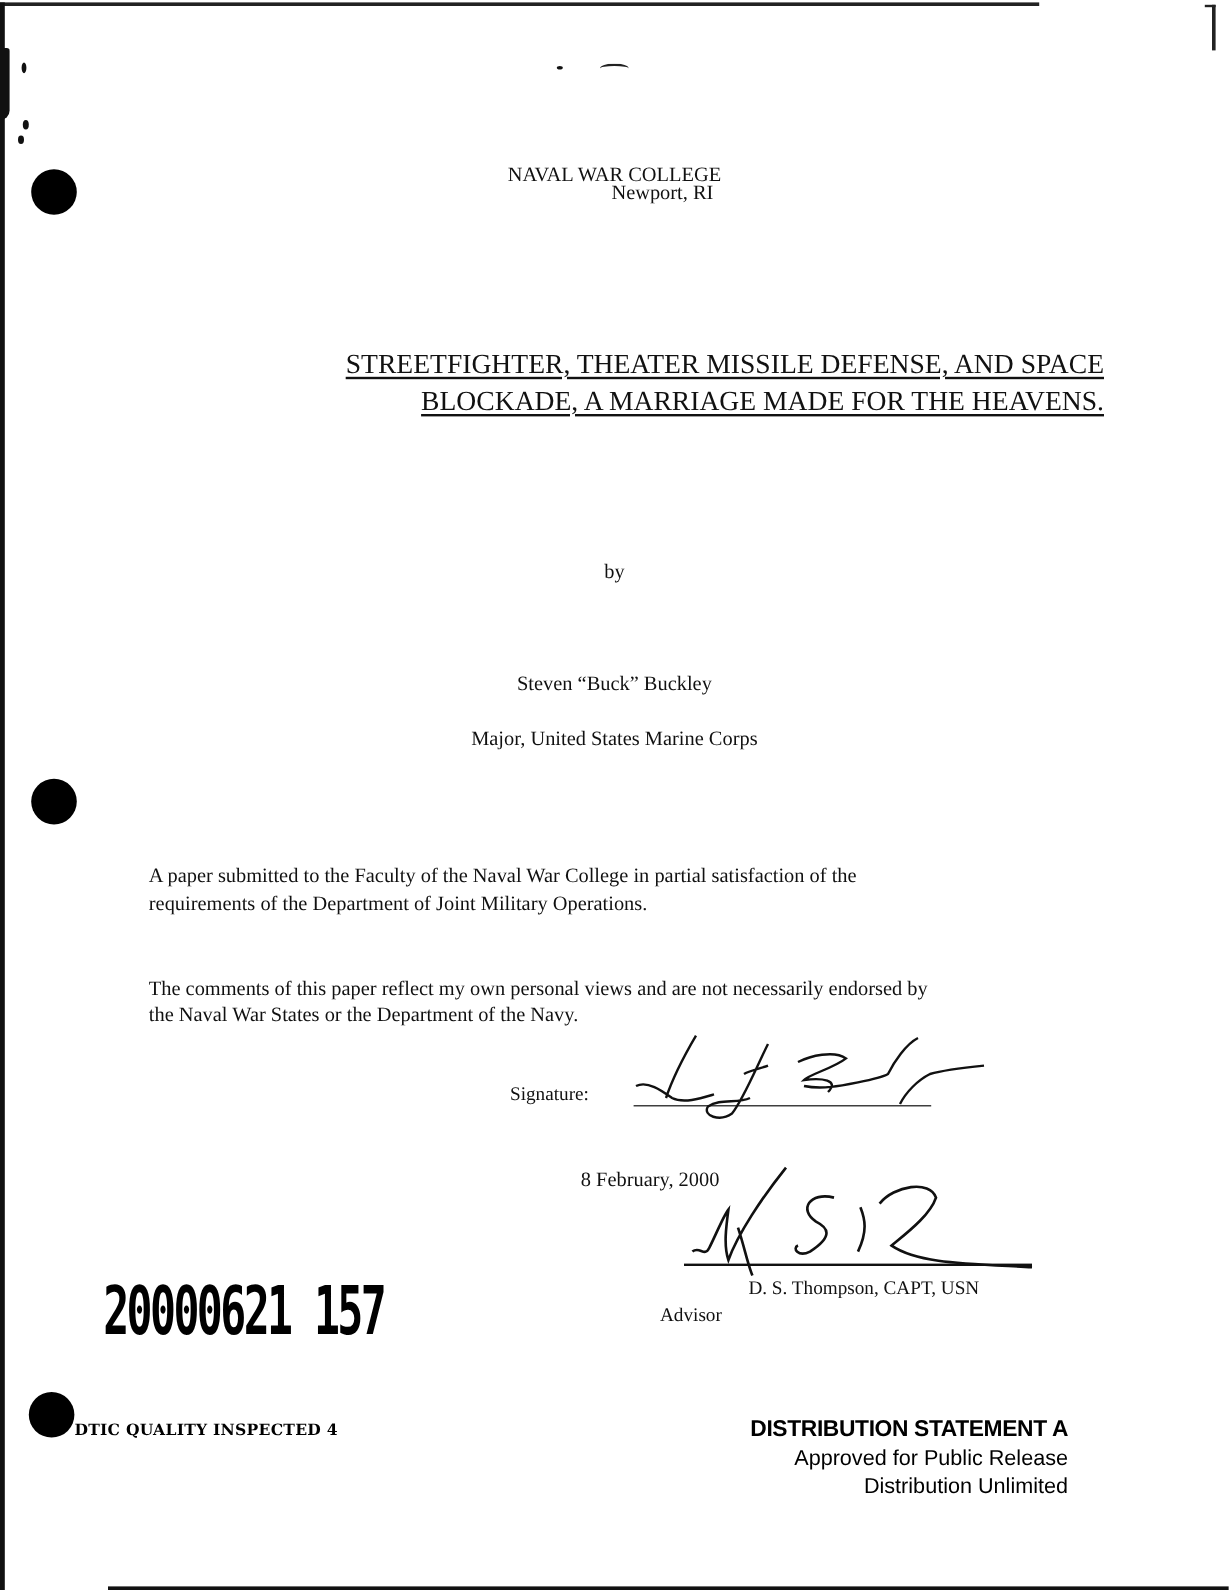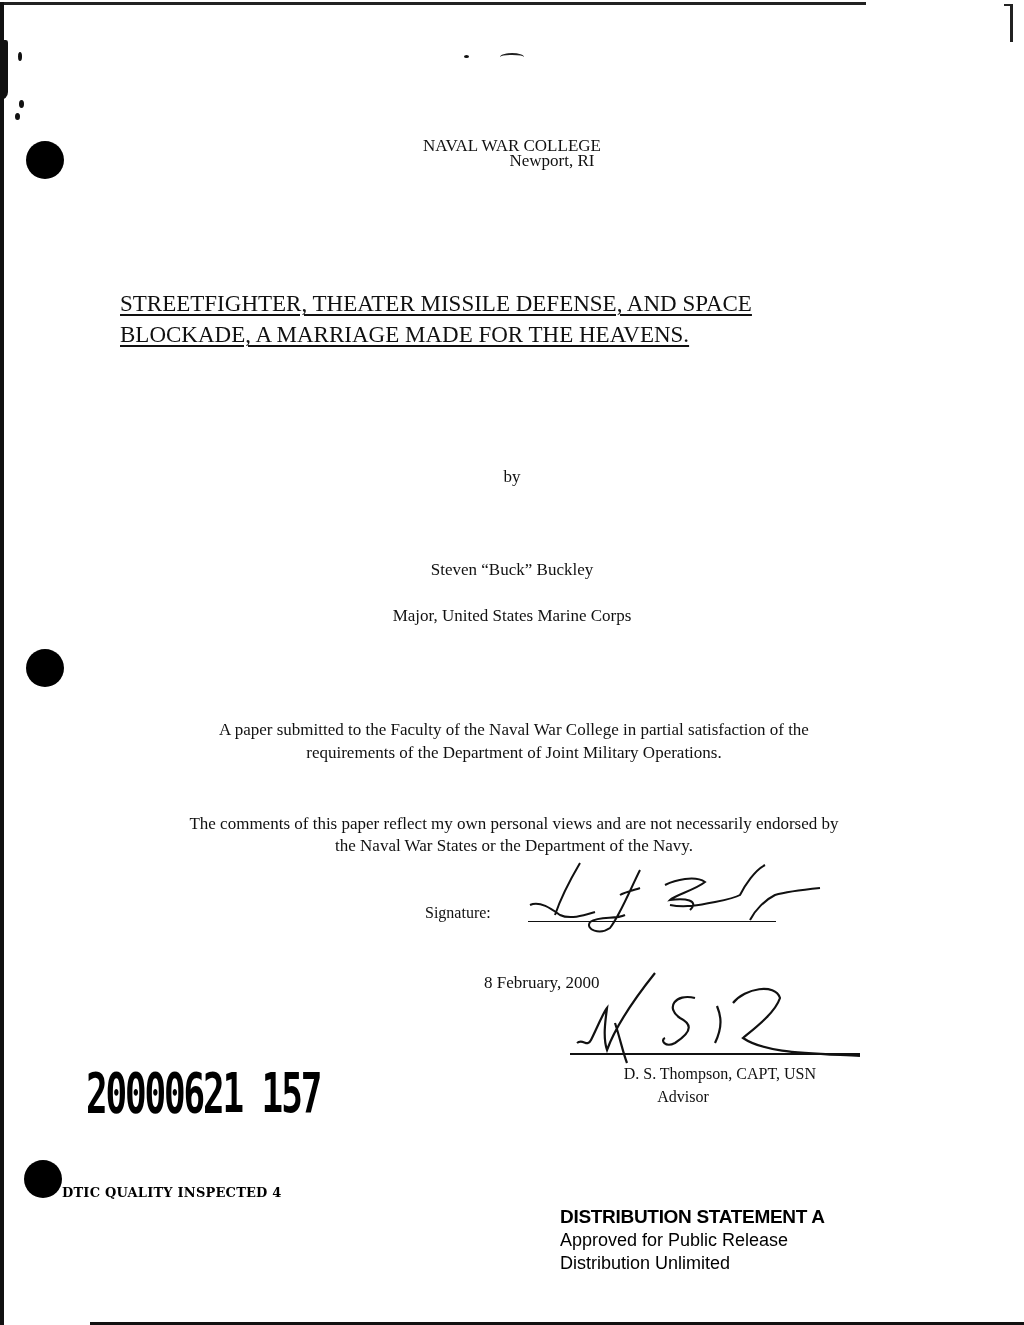--- a/index.html
+++ b/index.html
@@ -25,28 +25,28 @@
     .border-right-tick-top { left: 1004px; top: 4px; width: 9px; height: 2px; background: #222; }
     .border-bottom { left: 90px; top: 1322px; width: 934px; height: 3px; background: #111; }
 
     .hole { width: 38px; height: 38px; border-radius: 50%; background: #000; }
     .speck { background: #111; border-radius: 50%; }
 
     .center { left: 0; width: 1024px; text-align: center; }
 
     .header-line { font-size: 17px; line-height: 22px; }
     .title {
-      left: 120px; width: 800px; text-align: left;
+      left: 120px; width: 800px; text-align: right;
       font-size: 23px; line-height: 31px;
       text-decoration: underline;
       text-underline-offset: 3px;
       text-decoration-thickness: 1.5px;
     }
     .body-text { font-size: 17px; line-height: 22px; }
-    .para { left: 124px; width: 780px; font-size: 17px; line-height: 22px; text-align: center; }
+    .para { left: 124px; width: 780px; font-size: 17px; line-height: 22px; }
 
     .sig-label { font-size: 16px; }
     .sig-line { height: 1px; background: #111; }
 
     .barcode-num {
       font-family: "DejaVu Sans Mono", "Liberation Mono", monospace;
       font-weight: bold;
       font-size: 50px;
       letter-spacing: -3px;
       transform: scaleX(0.72) scaleY(1.12);
@@ -54,24 +54,23 @@
       color: #000;
     }
     .dtic {
       font-family: "DejaVu Serif", "Liberation Serif", serif;
       font-weight: bold;
       font-size: 13px;
       letter-spacing: 0.2px;
       color: #000;
     }
     .dist {
-      left: 560px; width: 330px; text-align: left;
+      left: 560px; width: 330px; text-align: right;
       font-family: "Liberation Sans", "DejaVu Sans", sans-serif;
       color: #000;
-      margin-top: 25px;
     }
     .dist-title { font-weight: bold; font-size: 19px; line-height: 22px; letter-spacing: -0.3px; }
     .dist-line { font-size: 18px; line-height: 22px; }
   </style>
 </head>
 <body>
 
 <div class="abs border-top"></div>
 <div class="abs border-left"></div>
 <div class="abs border-left-blob"></div>
@@ -116,21 +115,21 @@
 <div class="abs body-text" style="left:448px;top:972px;margin-left:36px;">8 February, 2000</div>
 
 <div class="abs sig-line" style="left:570px;top:1053px;width:290px;height:1.5px;"></div>
 <svg class="abs" style="left:565px;top:968px;" width="300" height="100" viewBox="0 0 300 100">
   <path d="M12 75 C18 70, 22 80, 26 72 C32 60, 38 45, 42 40 C40 55, 38 70, 42 82 C50 60, 70 30, 90 5 M50 55 C55 70, 58 85, 62 95" fill="none" stroke="#111" stroke-width="2.2"></path>
   <path d="M130 30 C110 25, 100 40, 115 50 C125 55, 130 62, 110 75 C100 80, 95 72, 100 70" fill="none" stroke="#111" stroke-width="2.2"></path>
   <path d="M152 38 C156 48, 158 58, 150 75 M168 35 C180 20, 210 15, 215 30 C210 45, 190 60, 178 70 C200 85, 240 85, 295 88" fill="none" stroke="#111" stroke-width="2.2"></path>
 </svg>
 
 <div class="abs" style="left:550px;top:1063px;width:266px;text-align:right;font-size:16px;line-height:22px;">D. S. Thompson, CAPT, USN</div>
-<div class="abs" style="left:550px;top:1086px;width:266px;text-align:center;font-size:16px;line-height:22px;">Advisor</div>
+<div class="abs" style="left:550px;top:1086px;width:266px;text-align:left;font-size:16px;line-height:22px;">Advisor</div>
 
 <div class="abs barcode-num" style="left:86px;top:1060px;">20000621 157</div>
 
 <div class="abs dtic" style="left:62px;top:1185px;">DTIC QUALITY INSPECTED 4</div>
 
 <div class="abs dist dist-title" style="top:1181px;">DISTRIBUTION STATEMENT A</div>
 <div class="abs dist dist-line" style="top:1204px;">Approved for Public Release</div>
 <div class="abs dist dist-line" style="top:1227px;">Distribution Unlimited</div>
 
 </body></html>

